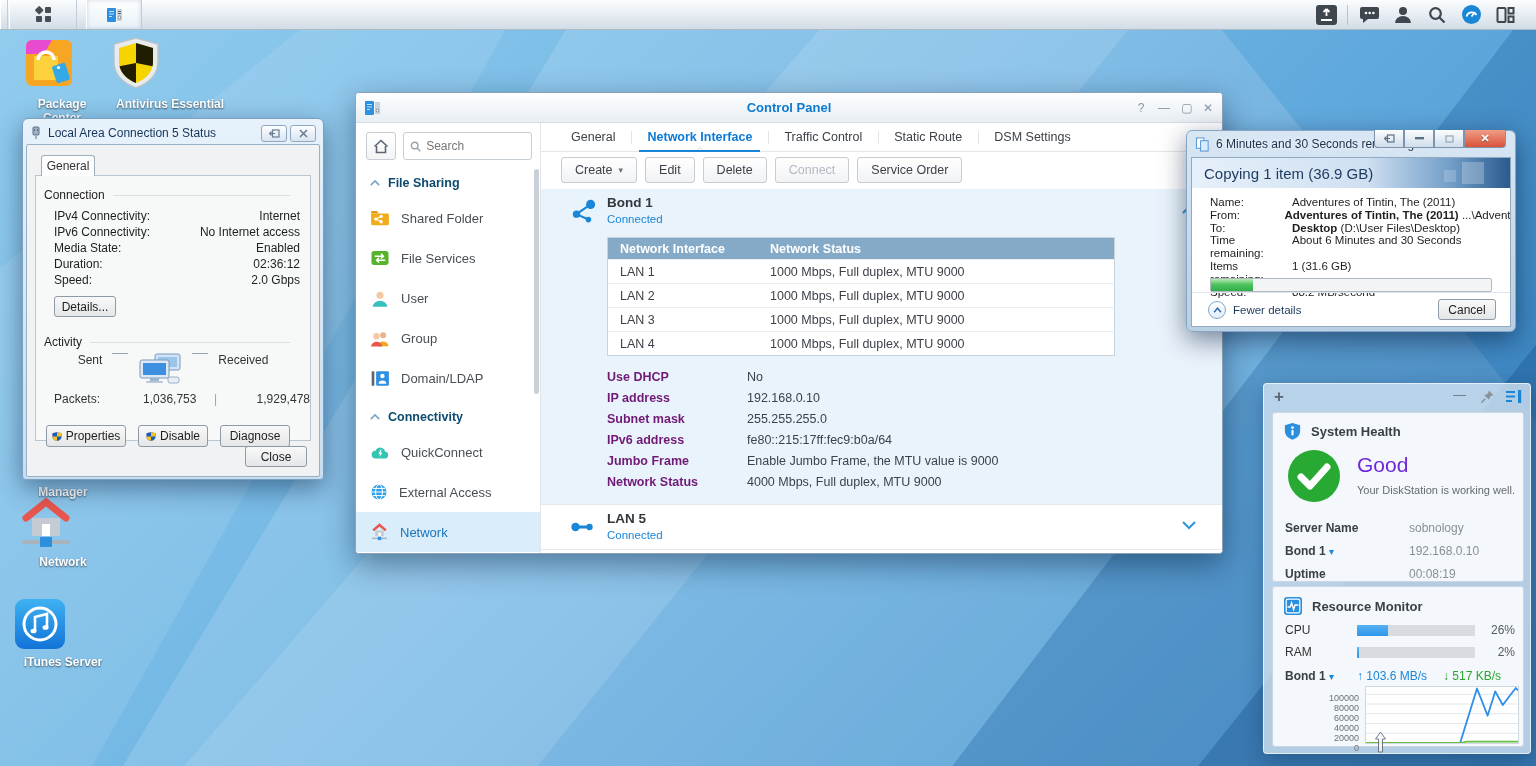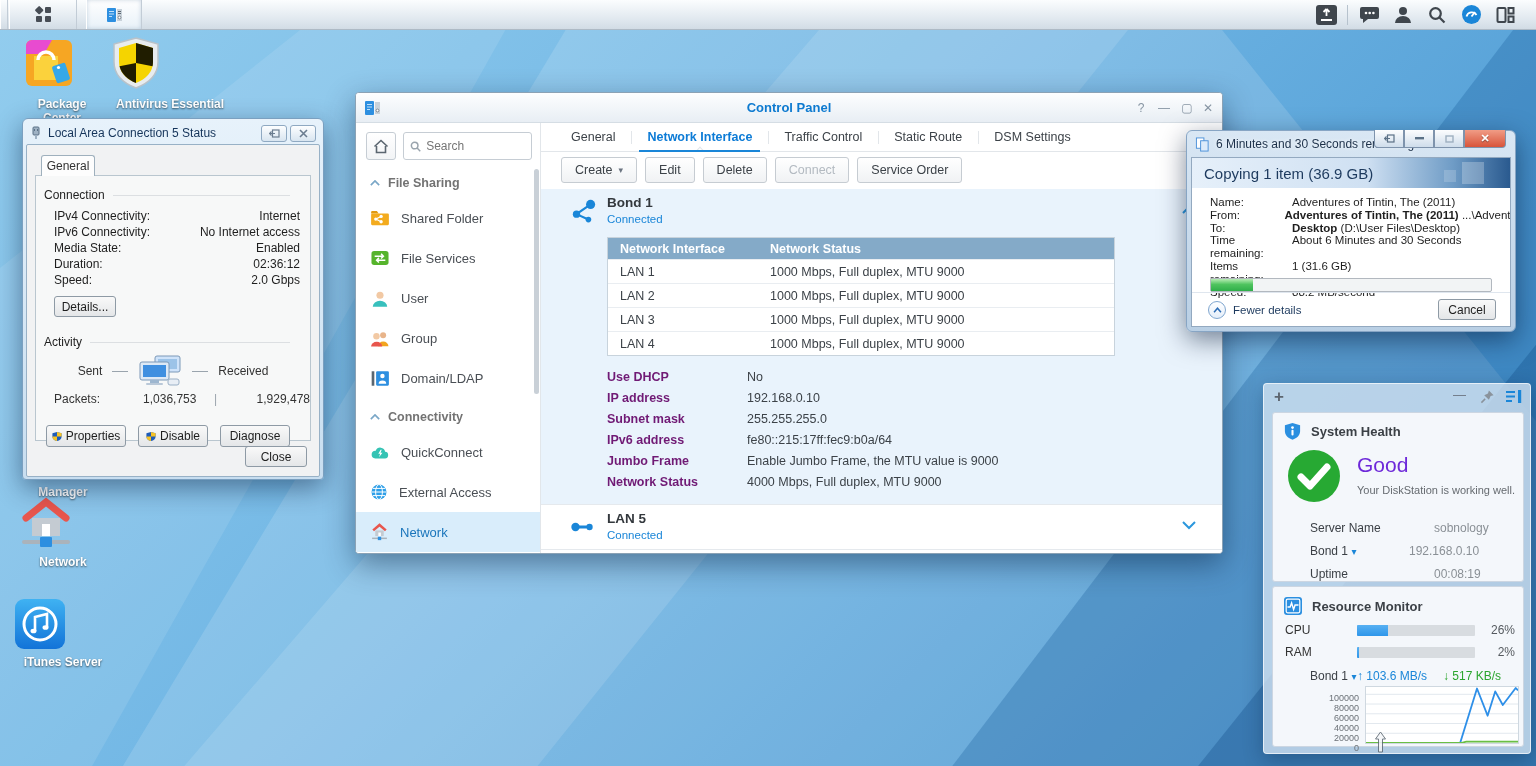--- a/index.html
+++ b/index.html
@@ -45,21 +45,21 @@
   
   .dsm-win { position:absolute; left:355px; top:92px; width:868px; height:462px; background:#fff; border:1px solid #8ba2b5; border-radius:4px; box-shadow:0 10px 30px rgba(0,25,55,.45); overflow:hidden; }
   .dsm-title { position:absolute; left:0; top:0; right:0; height:30px; background:linear-gradient(#fdfeff,#e8eef4); border-bottom:1px solid #d5dde4; display:flex; align-items:center; }
   .dsm-title .t { position:absolute; left:0; right:0; text-align:center; color:#0d7ad0; font-weight:bold; font-size:13px; }
   .wctl { position:absolute; top:7px; width:18px; height:16px; color:#8795a3; font-size:12px; text-align:center; line-height:16px; }
   .sidebar { position:absolute; left:0; top:30px; width:185px; bottom:0; background:#fff; border-right:1px solid #e2e6ea; }
   .sb-top { display:flex; padding:9px 8px 8px 10px; gap:7px; }
   .home-btn { width:30px; height:28px; border:1px solid #c6cdd4; border-radius:3px; background:linear-gradient(#fff,#f2f4f6); display:flex; align-items:center; justify-content:center; }
   .search-box { flex:1; height:28px; border:1px solid #c6cdd4; border-radius:3px; background:#fff; display:flex; align-items:center; padding:0 6px; gap:5px; }
   .search-box input { border:none; outline:none; width:100%; font-size:12px; color:#555; font-family:"Liberation Sans",sans-serif; background:transparent; }
-  .sb-sect { height:30px; display:flex; align-items:center; gap:8px; padding-left:14px; color:#737373; font-weight:bold; font-size:12.5px; }
+  .sb-sect { height:30px; display:flex; align-items:center; gap:8px; padding-left:14px; color:#0c4a6e; font-weight:bold; font-size:12.5px; }
   .sb-item { height:40px; display:flex; align-items:center; gap:11px; padding-left:14px; font-size:13px; color:#4a4f55; }
   .sb-item.sel { background:#d9edfb; color:#1a75bb; }
   .sb-scroll { position:absolute; right:1px; top:46px; width:5px; height:225px; background:#c9d0d7; border-radius:3px; }
 
   .main { position:absolute; left:185px; top:30px; right:0; bottom:0; background:#fff; }
   .tabs { height:29px; border-bottom:1px solid #e2e6ea; display:flex; align-items:stretch; padding-left:14px; position:relative; }
   .tab { padding:0 16px; display:flex; align-items:center; font-size:12.5px; color:#3c4248; position:relative; }
   .tab + .tab::before { content:""; position:absolute; left:0; top:8px; height:13px; width:1px; background:#e2e6ea; }
   .tab.active { color:#0c7bd6; font-weight:bold; }
   .tab.active::after { content:""; position:absolute; left:8px; right:8px; bottom:-1px; height:2px; background:#1a86d8; }
@@ -106,21 +106,21 @@
   .chevcirc { width:18px; height:18px; border-radius:50%; border:1px solid #7fa6cf; background:linear-gradient(#fff,#e4eefa); display:flex; align-items:center; justify-content:center; }
 
   
   .widgets { position:absolute; left:1263px; top:383px; width:268px; height:371px; background:rgba(213,228,242,.78); border:1px solid rgba(255,255,255,.65); border-radius:4px; box-shadow:0 6px 20px rgba(0,25,55,.3); }
   .wg-head { height:26px; position:relative; }
   .wg-plus { position:absolute; left:10px; top:3px; font-size:17px; color:#5d6670; font-weight:bold; }
   .wg-min { position:absolute; left:189px; top:3px; font-size:13px; color:#6b7480; }
   .card { position:absolute; left:8px; width:252px; background:#f4f7fb; border:1px solid #ccd6e2; border-radius:3px; }
   .card-hd { display:flex; align-items:center; gap:9px; padding:9px 0 0 10px; font-size:13px; font-weight:bold; color:#3b4046; }
   .hrow { position:absolute; font-size:12px; }
-  .hrow .hl { font-weight:normal; color:#3b4046;margin-left:25px; }
+  .hrow .hl { font-weight:bold; color:#3b4046; }
   .hrow .hv { color:#8a9096; }
   .bar-track { position:absolute; width:118px; height:11px; background:#d8dce0; border-radius:1px; overflow:hidden; }
   .bar-fill { height:100%; background:linear-gradient(#57b0f2,#2e96ea); }
   .tick-col { position:absolute; display:flex; flex-direction:column; justify-content:space-between; font-size:9px; color:#6b7177; text-align:right; }
   .plot { position:absolute; background:#fff; border:1px solid #cfd8e0; }
   .caret { color:#1a86d8; font-size:10px; }
 </style>
 </head>
 <body>
 
@@ -314,21 +314,21 @@
           <span>Speed:</span>
           <span>2.0 Gbps</span>
         </div>
       <button class="cbtn" style="margin:8px 0 0 18px;width:62px;height:21px;">Details...</button>
 
       <div class="group-hd" style="margin:18px 10px 4px 8px;">
         <span>Activity</span>
         <span class="line"></span>
       </div>
 
-      <div style="display:flex;align-items:center;justify-content:center;gap:10px;height:36px;">
+      <div style="display:flex;justify-content:center;gap:10px;height:36px;">
         <span style="font-size:12px;">Sent</span>
         <span style="width:16px;height:1px;background:#9aa4ad;"></span>
         <span>
           <svg width="44" height="32" viewBox="0 0 44 32">
             <rect x="17" y="1" width="25" height="16" rx="2" fill="#cfe3fa" stroke="#7c99b8"></rect>
             <rect x="20" y="4" width="19" height="10" fill="#9cc3e8"></rect>
             <rect x="2" y="7" width="29" height="18" rx="2" fill="#dde9f6" stroke="#7c99b8"></rect>
             <rect x="5" y="10" width="23" height="12" fill="#3f8fe0"></rect>
             <rect x="12" y="25" width="9" height="3" fill="#9db6cf"></rect>
             <rect x="8" y="28" width="17" height="2" rx="1" fill="#b9c8d8"></rect>

